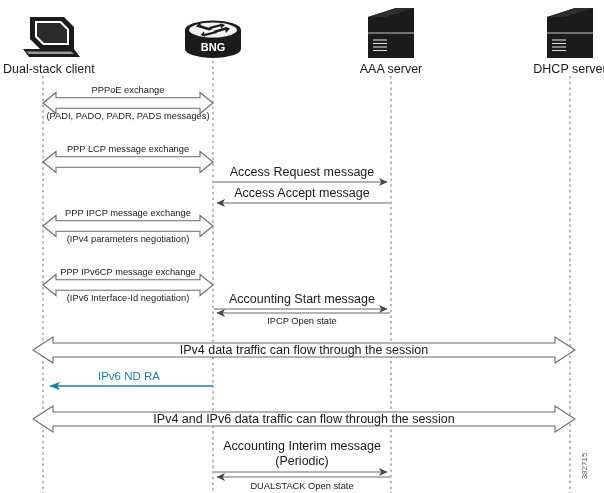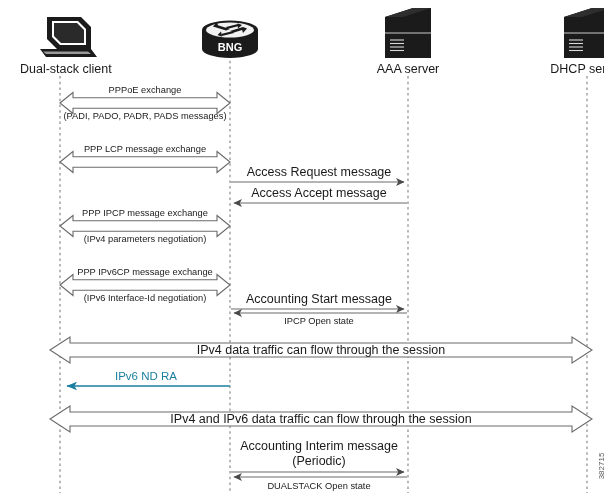--- a/index.html
+++ b/index.html
@@ -3,21 +3,21 @@
 <meta charset="utf-8">
 <style>
   html,body{margin:0;padding:0;background:#ffffff;}
   body{
     width:604px;height:493px;
     font-family:"Liberation Sans", sans-serif;
     color:#000;
     overflow:hidden;
     position:relative;
   }
-  #stage{position:absolute;left:0;top:0;width:500px;height:493px;padding-left:17px;}
+  #stage{position:absolute;left:0;top:0;width:500px;height:493px;}
   svg{display:block;}
   .lbl{font-family:"Liberation Sans", sans-serif;fill:#1a1a1a;}
   .actor-label{font-size:12.5px;}
   .msg-big{font-size:12.5px;}
   .msg-small{font-size:9.3px;}
   .msg-teal{font-size:11.5px;fill:#1a7fa0;}
   .wm{font-size:8px;fill:#5a5a5a;}
   .bng-text{font-size:11px;font-weight:bold;fill:#ffffff;font-family:"Liberation Sans", sans-serif;}
 </style>
 </head>

